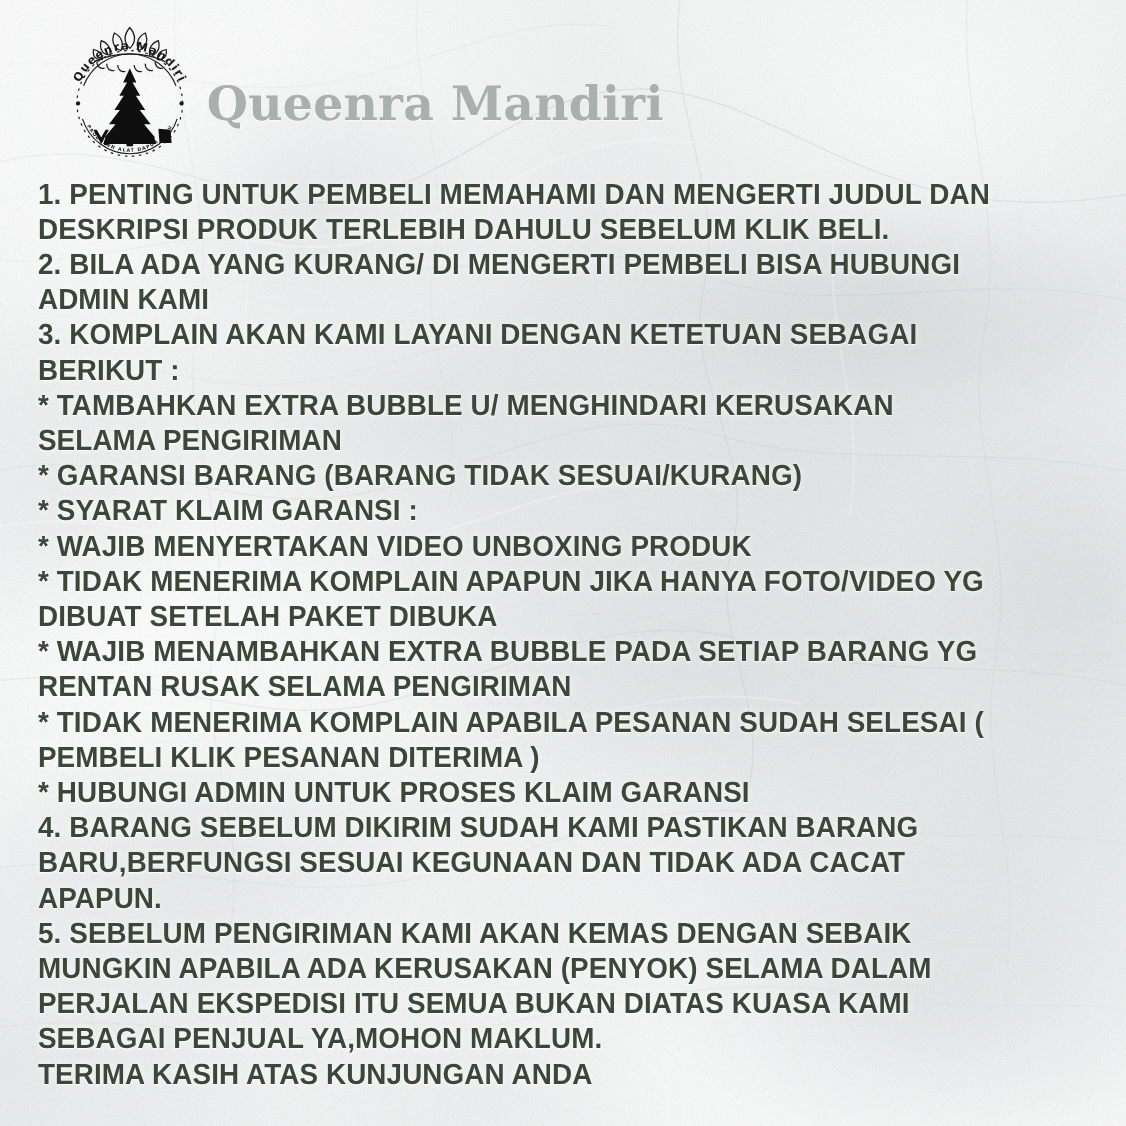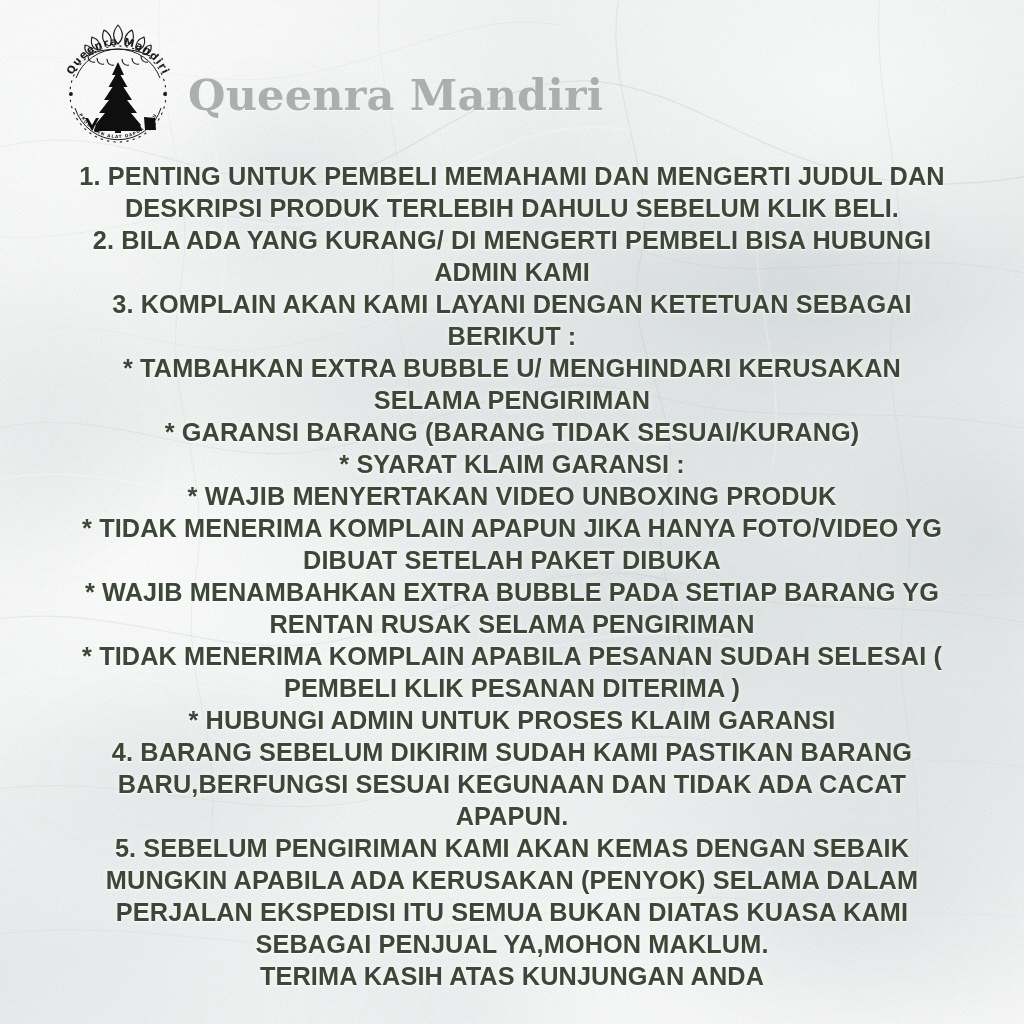--- a/index.html
+++ b/index.html
@@ -93,21 +93,20 @@
     line-height: 1;
     text-shadow: 0 1px 0 rgba(255,255,255,.55);
   }
 
   
   .copy {
     position: absolute;
     left: 0; right: 0;
     top: 160px;
     padding: 0 12px;
-    text-align: center;
   }
   .copy-line {
     font-family: "Liberation Sans", sans-serif;
     font-weight: 700;
     font-size: 26.5px;
     line-height: 32px;
     letter-spacing: .1px;
     color: #3c4738;
     white-space: nowrap;
     transform: scaleX(.955);

